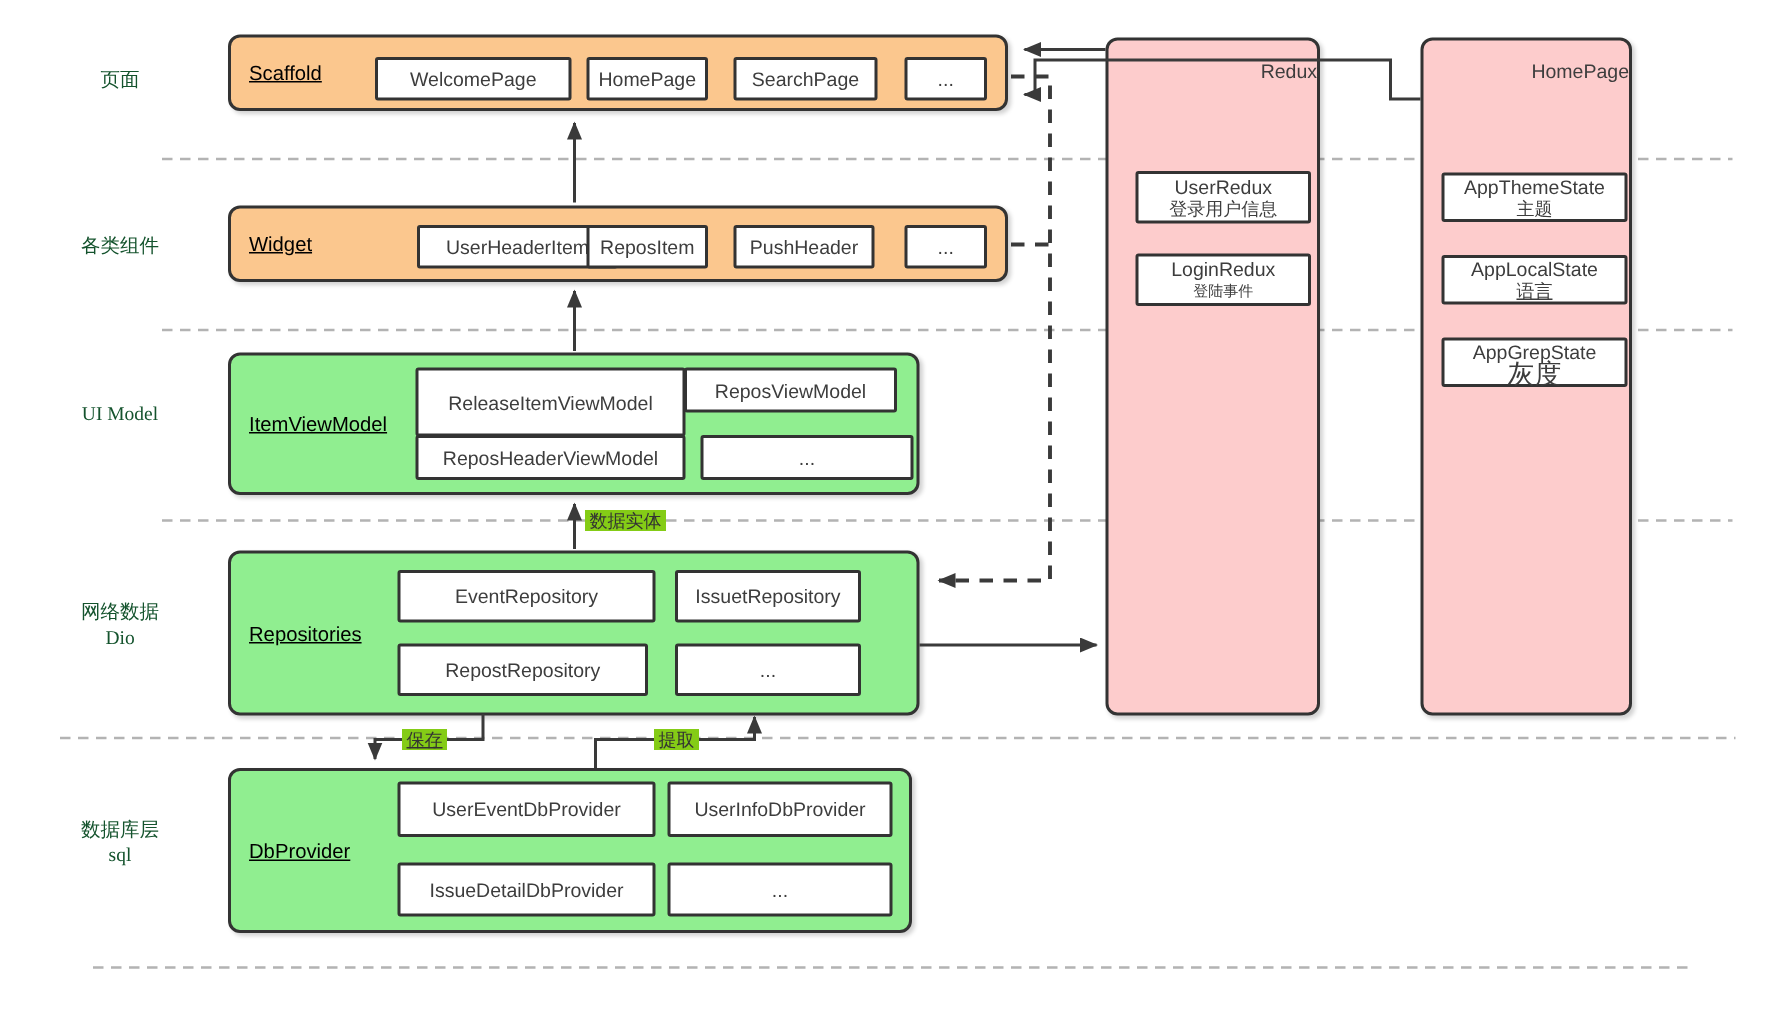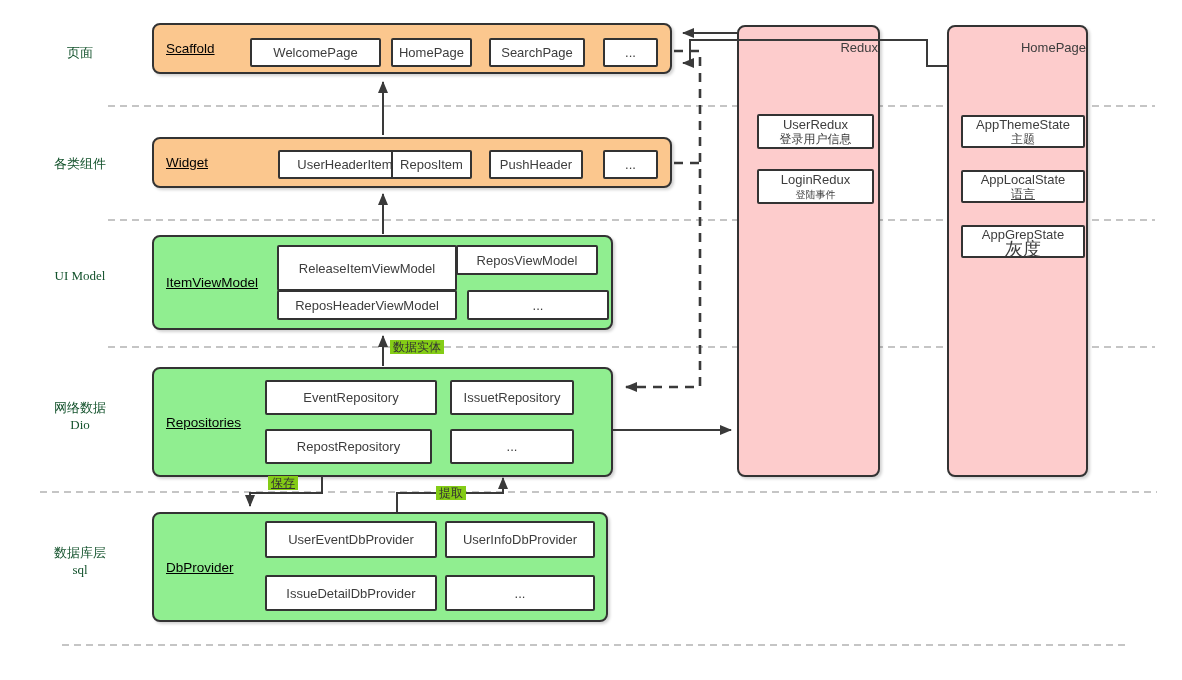--- a/index.html
+++ b/index.html
@@ -147,16 +147,16 @@
       <path d="M947,66 L927,66 L927,40 L690,40 L690,63 L683,63" marker-end="url(#arr)"></path>
       <path d="M613,430 L731,430" marker-end="url(#arr)"></path>
     </g>
     <g fill="none" stroke="#3a3a3a" stroke-width="2.6" stroke-dasharray="9,7">
       <path d="M674,51 L700,51 L700,387 L626,387" marker-end="url(#arr)"></path>
       <path d="M674,163 L699,163"></path>
     </g>
   </svg>
 
   <div class="edge-label" style="left:390px;top:340px;">数据实体</div>
-  <div class="edge-label" style="left:268px;top:476px;text-decoration:underline;">保存</div>
+  <div class="edge-label" style="left:268px;top:486px;text-decoration:underline;">保存</div>
   <div class="edge-label" style="left:436px;top:486px;">提取</div>
 
 </div>
 
 </body></html>

